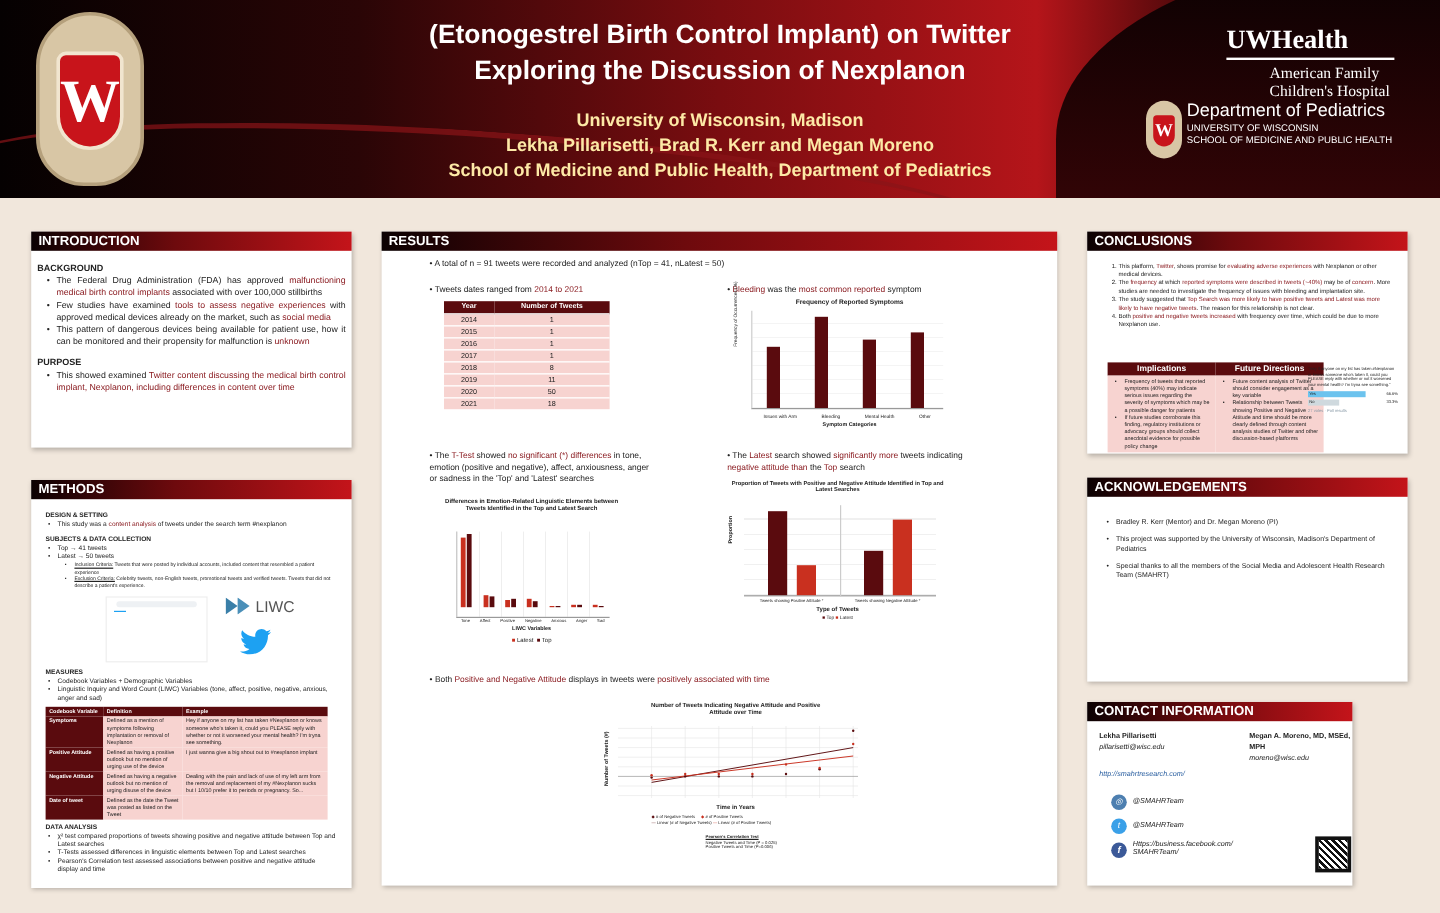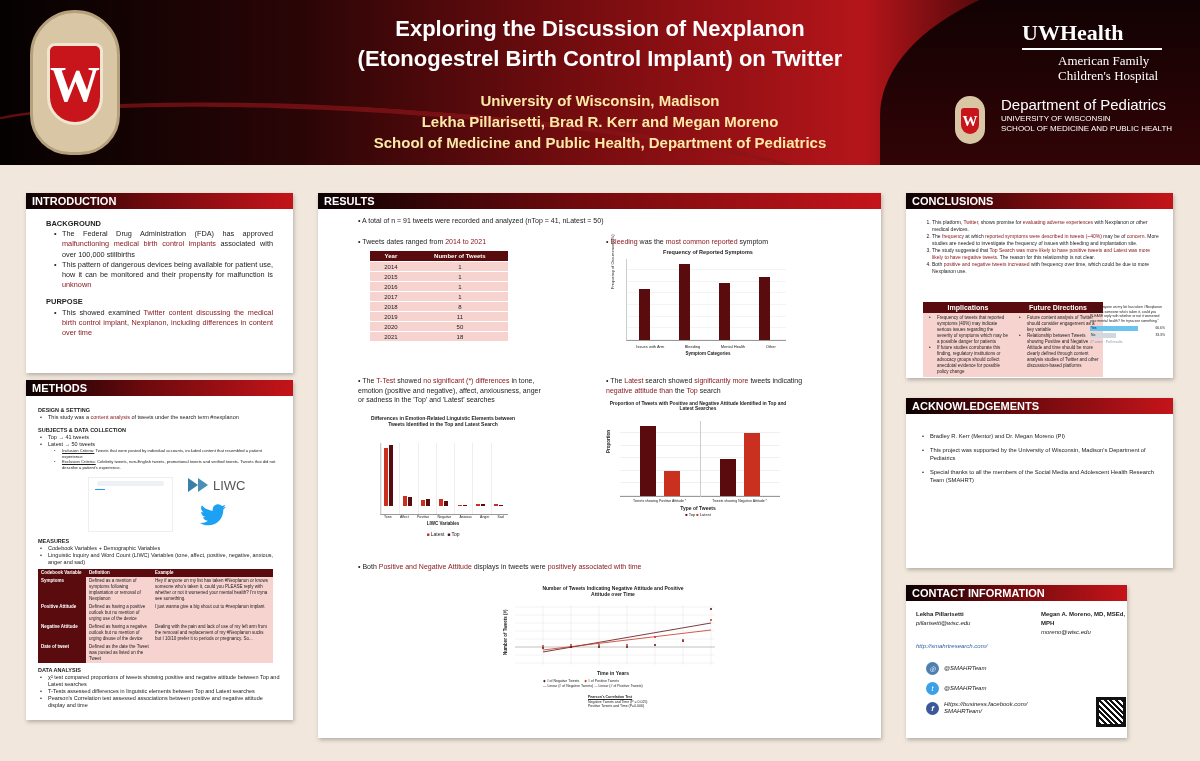--- a/index.html
+++ b/index.html
@@ -8,28 +8,28 @@
 .header .swoosh{position:absolute;left:-40px;top:110px;width:900px;height:120px;border-top:5px solid #8a1418;border-radius:50%;transform:rotate(4deg);opacity:.7}
 .header .curve{position:absolute;left:880px;top:-40px;width:500px;height:260px;background:linear-gradient(180deg,#0a0102,#3c0507);border-radius:60% 0 0 0}
 .crest{position:absolute;left:30px;top:10px;width:90px;height:145px;background:#d8c6a5;border-radius:45px 45px 40px 40px;border:3px solid #b5a07c}
 .crest .shield{position:absolute;left:14px;top:30px;width:56px;height:82px;background:#c8141b;border-radius:8px 8px 28px 28px;border:3px solid #f1e5cf;display:flex;align-items:center;justify-content:center;color:#fff;font-family:"Liberation Serif",serif;font-size:50px;font-weight:bold}
 .title-block{position:absolute;left:310px;top:14px;width:580px;text-align:center;color:#fff}
 .title-block .t1{font-size:22px;font-weight:bold;line-height:30px}
 .title-block .authors{font-size:15px;font-weight:bold;color:#fde9a6;margin-top:16px;line-height:21px}
 .uwhealth{position:absolute;left:1022px;top:20px;color:#fff;text-align:right;width:140px}
 .uwhealth .logo{font-family:"Liberation Serif",serif;font-size:22px;font-weight:bold;border-bottom:2px solid #fff;padding-bottom:2px;text-align:left}
 .uwhealth .sub{font-family:"Liberation Serif",serif;font-size:13px;line-height:15px;margin-top:3px;text-align:left;padding-left:36px}
-.dept{position:absolute;left:955px;top:96px;color:#fff;display:flex;gap:16px}
+.dept{position:absolute;left:955px;top:84px;color:#fff;display:flex;gap:4px}
 .dept .mini-crest{width:30px;height:48px;background:#d8c6a5;border-radius:15px;position:relative}
 .dept .mini-crest::after{content:"W";position:absolute;left:6px;top:12px;width:18px;height:26px;background:#c8141b;color:#fff;font-family:"Liberation Serif",serif;font-weight:bold;font-size:15px;text-align:center;line-height:26px;border-radius:3px 3px 9px 9px}
 .dept .name{font-size:15px;line-height:18px}
 .dept .small{font-size:8px;line-height:10px}
 .panel{position:absolute;background:#fff;box-shadow:1px 2px 4px rgba(0,0,0,.25)}
 .ph{height:16px;background:linear-gradient(90deg,#0b0102,#6e0a0d 45%,#c4141a);color:#fff;font-weight:bold;font-size:11px;line-height:16px;padding-left:6px}
-.pb{padding:6px 20px;font-size:7px;line-height:10px}
+.pb{padding:6px 5px;font-size:7px;line-height:10px}
 .sub-h{font-weight:bold;font-size:7.5px;margin-top:4px}
 .hl{color:#8a1b20;font-weight:normal}
 ul{list-style:none}
 ul li{position:relative;padding-left:10px}
 ul li::before{content:"•";position:absolute;left:2px}
 ol{padding-left:14px}
 table{border-collapse:collapse}
 .yt th{background:#5a0b0e;color:#fff;font-size:6px;padding:2px 8px}
 .yt td{background:#f7d3d0;font-size:6px;text-align:center;padding:1.5px 8px;border-top:1px solid #fff}
 .ct td,.ct th{font-size:4.5px;line-height:6px;padding:1px 3px;vertical-align:top;text-align:left}
@@ -44,22 +44,22 @@
 </head>
 <body>
 
 <div class="header">
   <div class="swoosh"></div>
   <div class="curve"></div>
   <div class="crest">
     <div class="shield">W</div>
   </div>
   <div class="title-block">
+    <div class="t1">(Etonogestrel Birth Control Implant) on Twitter</div>
     <div class="t1">Exploring the Discussion of Nexplanon</div>
-    <div class="t1">(Etonogestrel Birth Control Implant) on Twitter</div>
     <div class="authors">
       <div>University of Wisconsin, Madison</div>
       <div>Lekha Pillarisetti, Brad R. Kerr and Megan Moreno</div>
       <div>School of Medicine and Public Health, Department of Pediatrics</div>
     </div>
   </div>
   <div class="uwhealth">
     <div class="logo">UWHealth</div>
     <div class="sub">American Family</div>
     <div class="sub" style="margin-top:0">Children's Hospital</div>
@@ -73,30 +73,31 @@
     </div>
   </div>
 </div>
 
 <div class="panel" style="left:26px;top:193px;width:267px;height:180px">
   <div class="ph">INTRODUCTION</div>
   <div class="pb" style="font-size:7.3px;line-height:10.2px;text-align:justify">
     <div class="sub-h">BACKGROUND</div>
     <ul style="margin-left:6px">
       <li><span>The Federal Drug Administration (FDA) has approved </span><span class="hl">malfunctioning medical birth control implants</span><span> associated with over 100,000 stillbirths</span></li>
+      <li><span>Few studies have examined </span><span class="hl">tools to assess negative experiences</span><span> with approved medical devices already on the market, such as </span><span class="hl">social media</span></li>
       <li><span>This pattern of dangerous devices being available for patient use, how it can be monitored and their propensity for malfunction is </span><span class="hl">unknown</span></li>
     </ul>
     <div class="sub-h" style="margin-top:7px">PURPOSE</div>
     <ul style="margin-left:6px">
       <li><span>This showed examined </span><span class="hl">Twitter content discussing the medical birth control implant, Nexplanon, including differences in content over time</span></li>
     </ul>
   </div>
 </div>
 
-<div class="panel" style="left:26px;top:380px;width:267px;height:340px">
+<div class="panel" style="left:26px;top:400px;width:267px;height:340px">
   <div class="ph">METHODS</div>
   <div class="pb" style="font-size:5.5px;line-height:7px;padding:7px 12px">
     <div class="sub-h" style="font-size:5.5px">DESIGN &amp; SETTING</div>
     <ul>
         <li><span>This study was a </span><span class="hl">content analysis</span><span> of tweets under the search term #nexplanon</span></li>
       </ul>
     <div class="sub-h" style="font-size:5.5px;margin-top:6px">SUBJECTS &amp; DATA COLLECTION</div>
     <ul>
       <li>Top → 41 tweets</li>
       <li>Latest → 50 tweets</li>

